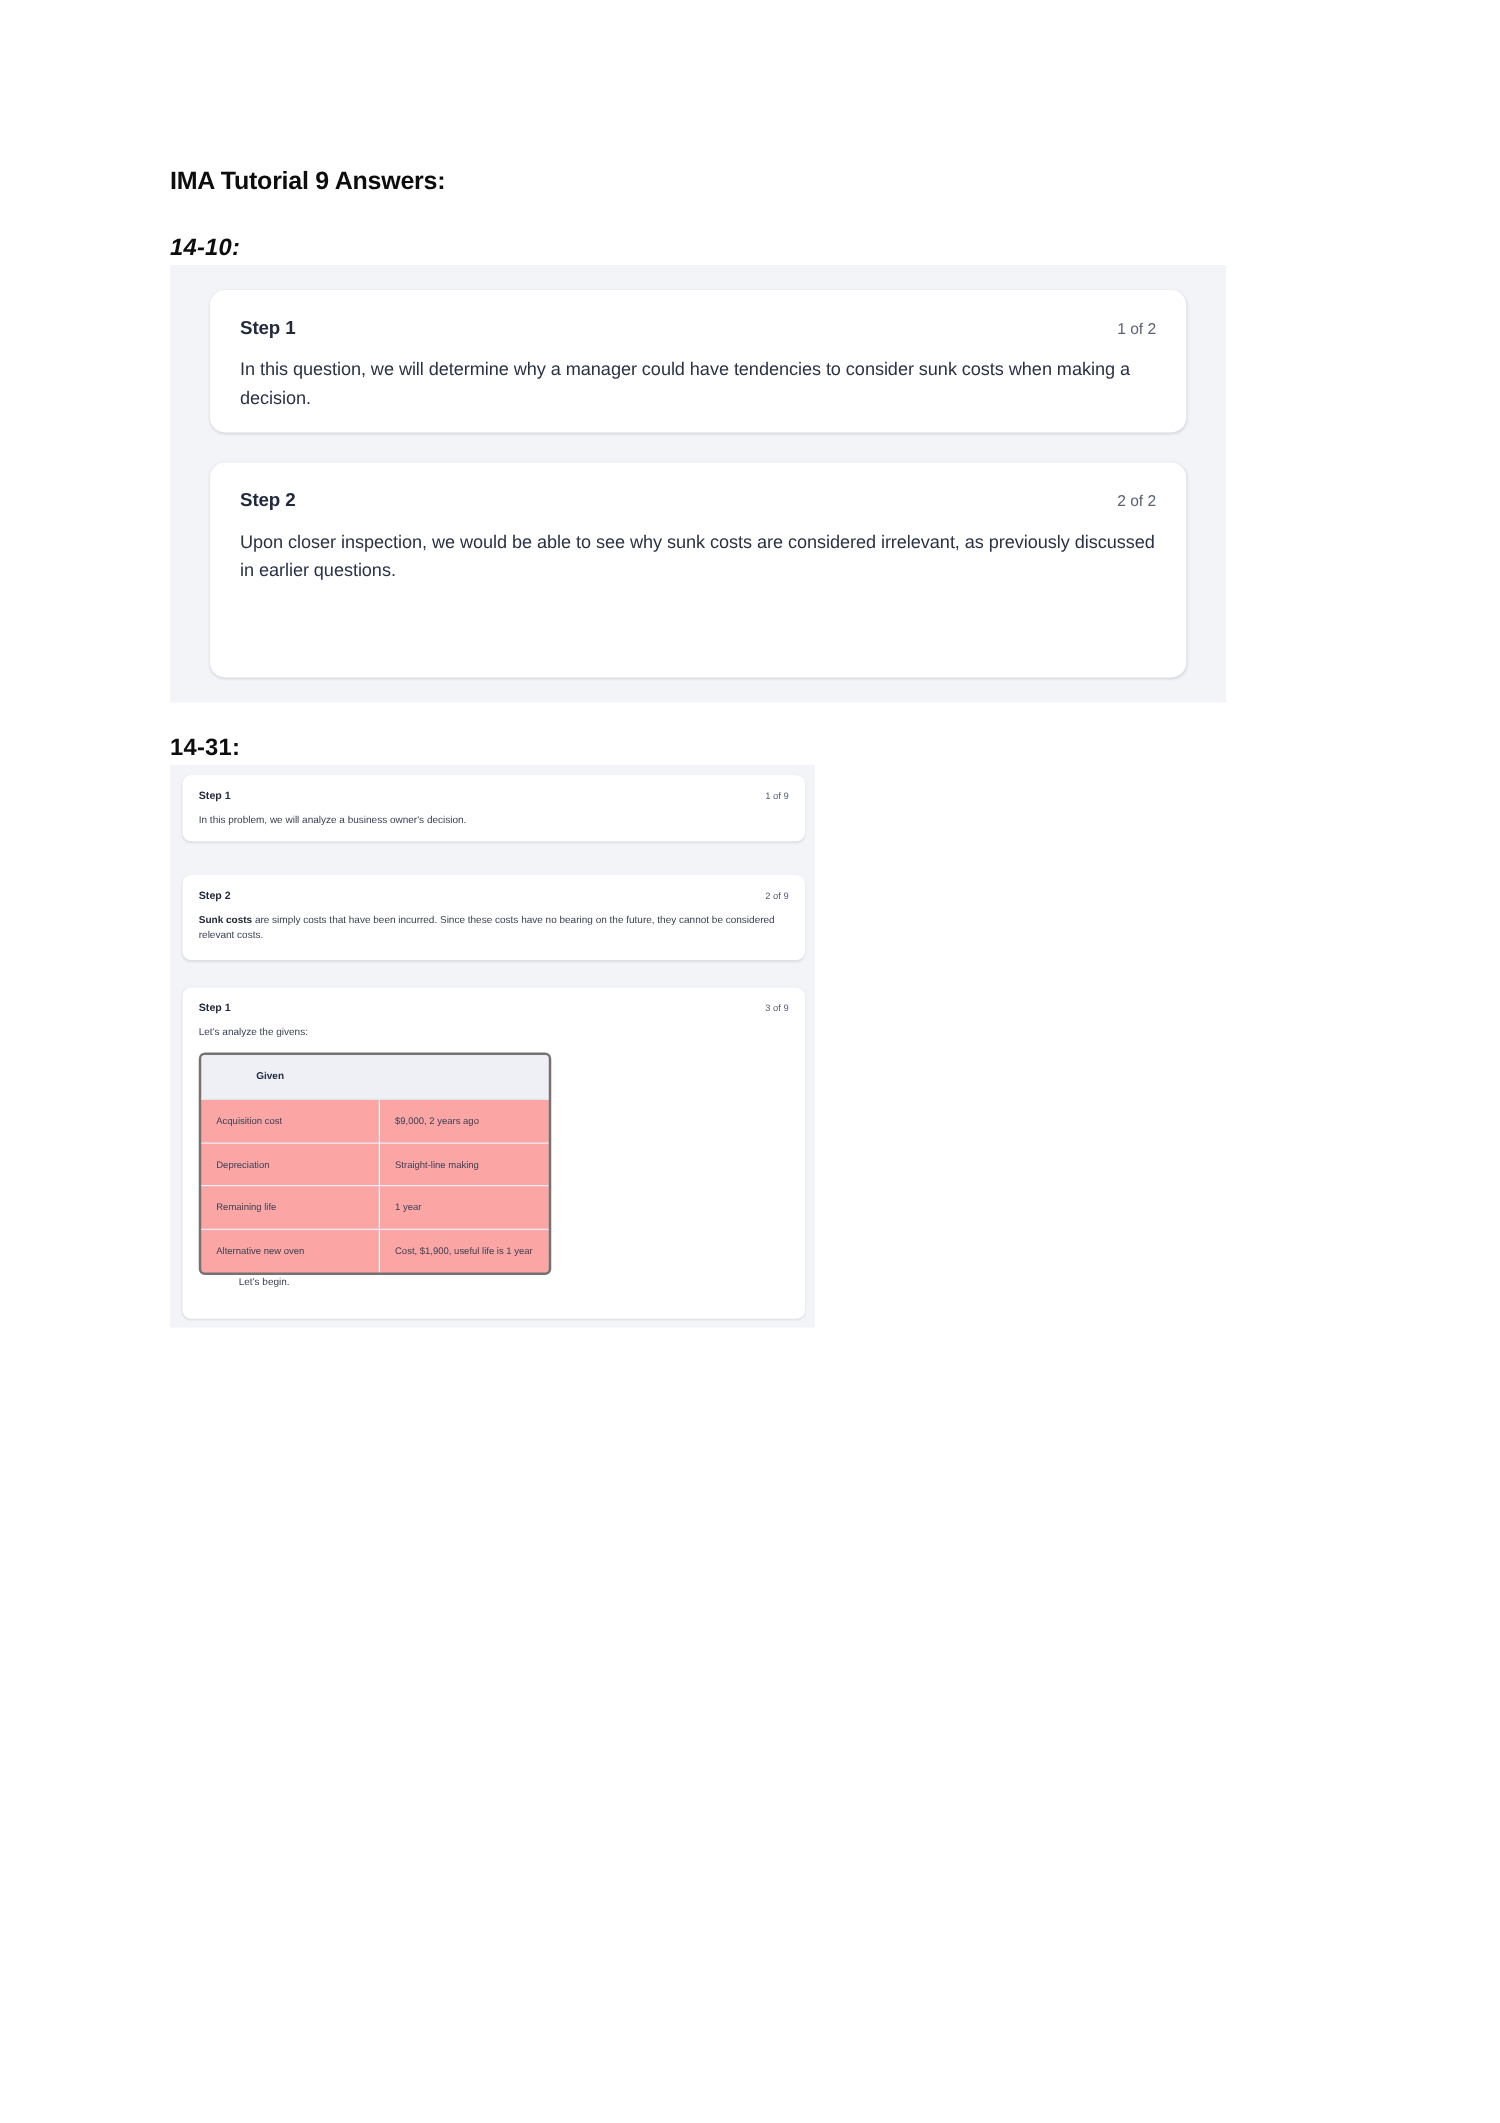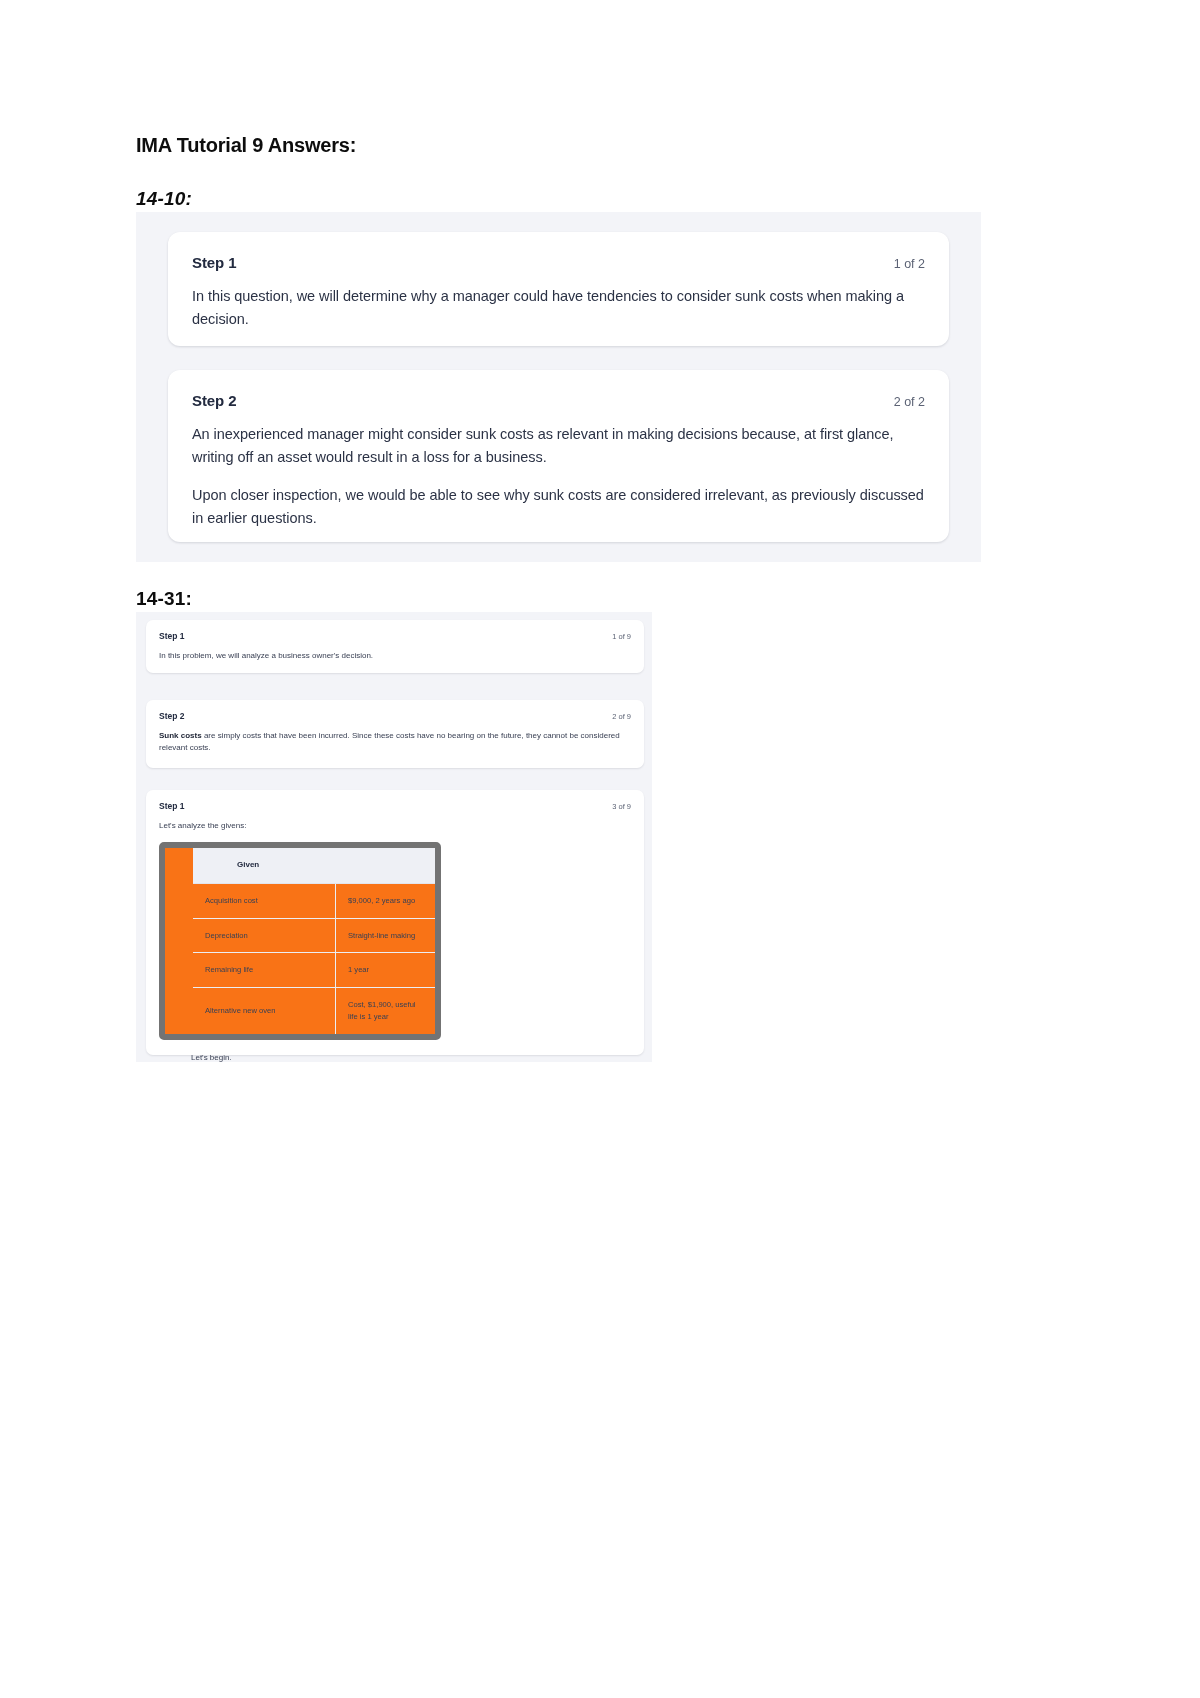--- a/index.html
+++ b/index.html
@@ -142,49 +142,48 @@
     color: #3a4154;
   }
   .shot-small .step-body p { margin: 0 0 7px 0; }
   .shot-small .step-body p:last-child { margin-bottom: 0; }
   .shot-small .step-body b { color: #1d2334; font-weight: bold; }
 
   
   .given-table {
     margin-top: 10px;
     width: 282px;
-    border: 6px solid #737373;
+    border: 2px solid #737373;
     border-radius: 5px;
     border-collapse: separate;
     border-spacing: 0;
     overflow: hidden;
     font-size: 7.6px;
     color: #3a4154;
-    background: #f97316;
-    padding-left: 28px;
+    background: #fca5a5;
   }
   .given-table th {
     background: #eef0f5;
     text-align: left;
     font-weight: bold;
     color: #222a3f;
     padding: 11px 10px 11px 44px;
     font-size: 8px;
     border-bottom: 1px solid #e3e5ec;
   }
   .given-table td {
     padding: 11px 8px 11px 12px;
     border-bottom: 1px solid #eceef3;
     vertical-align: middle;
   }
   .given-table td.k { width: 122px; border-right: 1px solid #eceef3; }
   .given-table tr:last-child td { border-bottom: none; }
 
   .closing-line {
-    margin-top: 12px;
+    margin-top: 0;
     font-size: 8px;
     color: #3a4154;
     padding-left: 32px;
   }
 </style>
 </head>
 <body>
 
 <div class="page">
 
@@ -203,21 +202,20 @@
         <p>In this question, we will determine why a manager could have tendencies to consider sunk costs when making a decision.</p>
       </div>
     </div>
 
     <div class="card card-2">
       <div class="card-head">
         <span class="step-label">Step 2</span>
         <span class="step-count">2 of 2</span>
       </div>
       <div class="step-body">
-        <p>An inexperienced manager might consider sunk costs as relevant in making decisions because, at first glance, writing off an asset would result in a loss for a business.</p>
         <p>Upon closer inspection, we would be able to see why sunk costs are considered irrelevant, as previously discussed in earlier questions.</p>
       </div>
     </div>
 
   </div>
 
   <div class="sec-heading-2">14-31:</div>
 
   <div class="shot-small">
 

